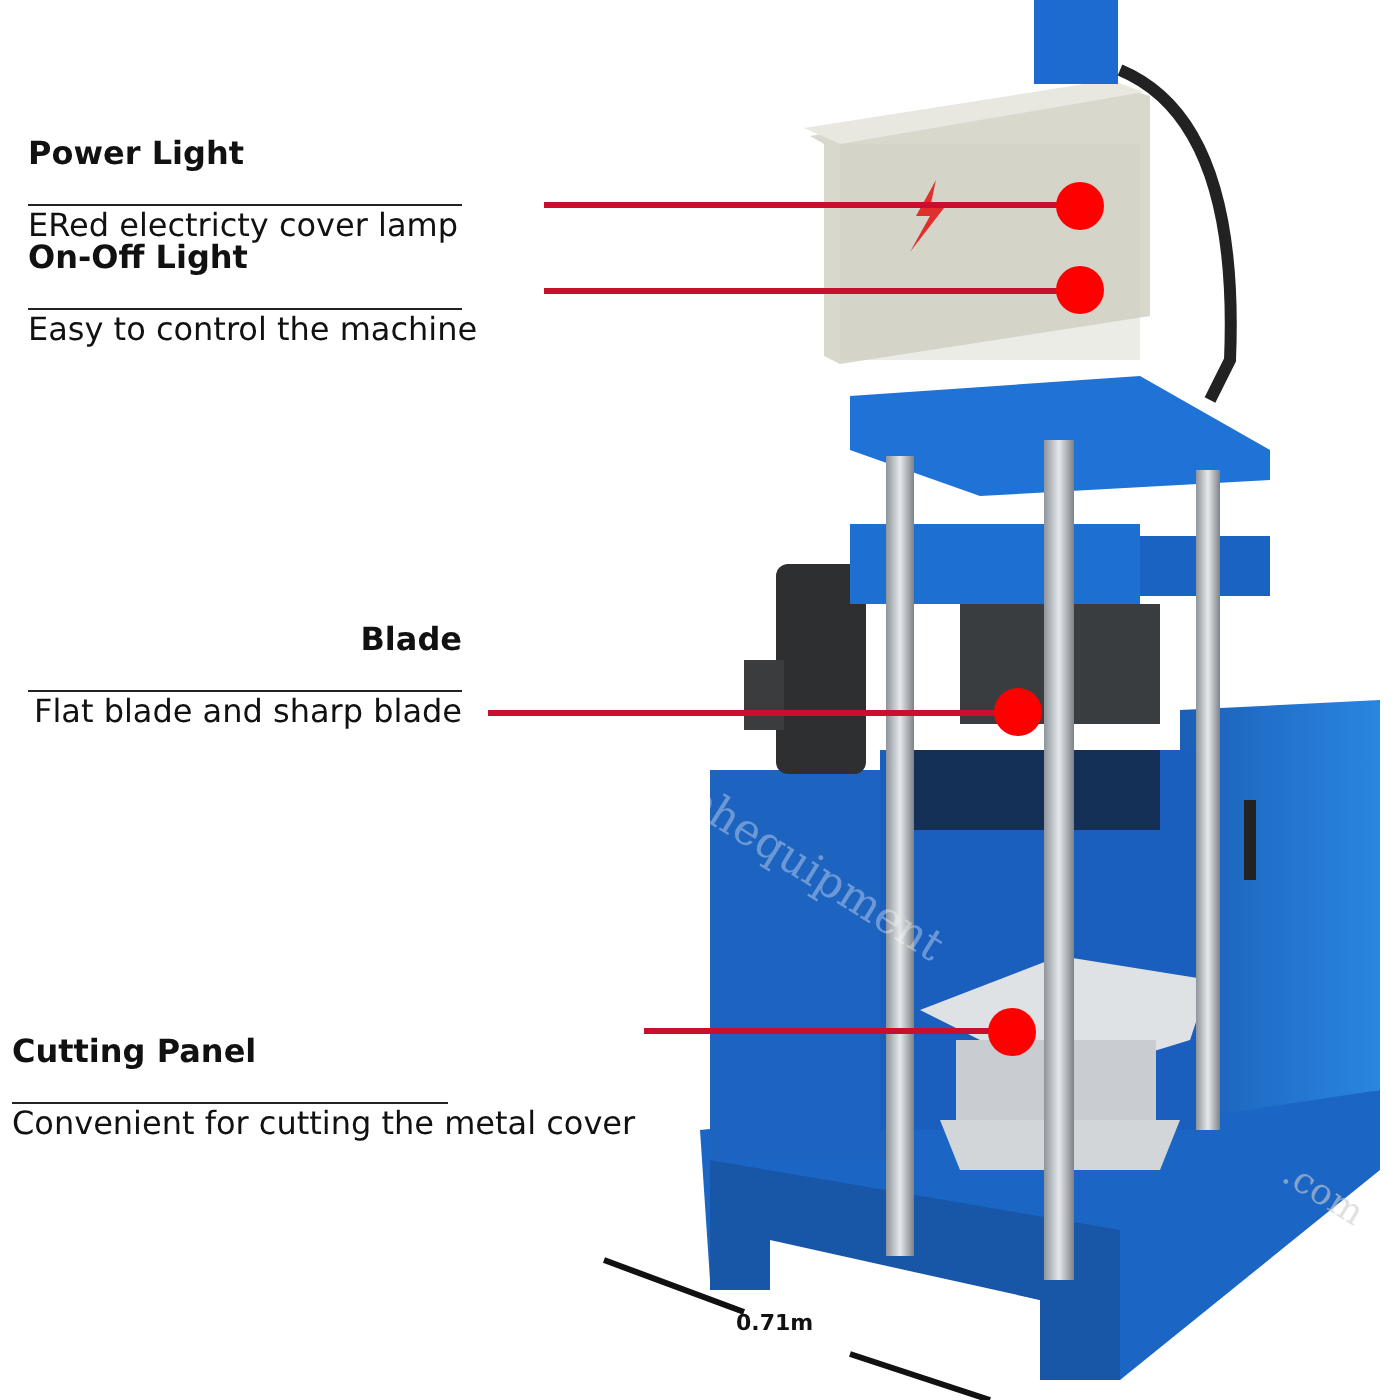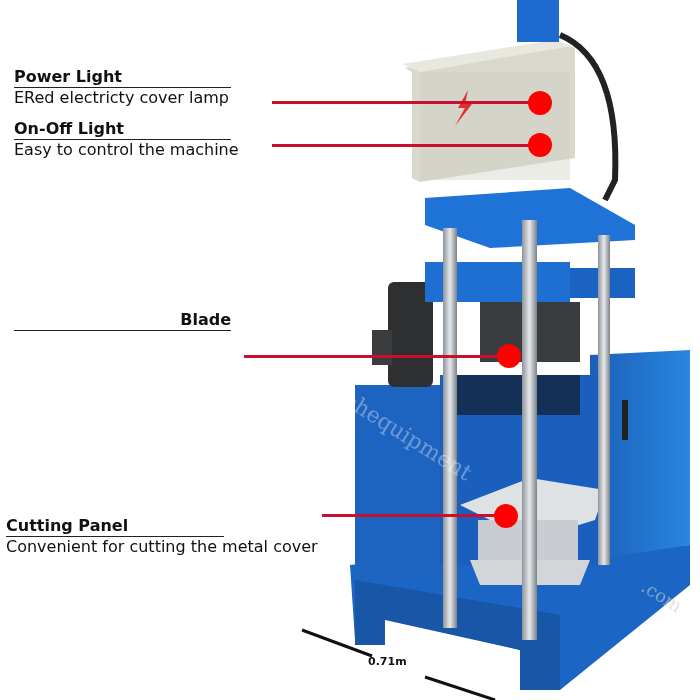--- a/index.html
+++ b/index.html
@@ -1,19 +1,19 @@
 <!DOCTYPE html>
 <html><head>
 <meta charset="utf-8">
 <style>
   html,body{margin:0;padding:0;background:#fff;}
   body{width:700px;height:700px;position:relative;overflow:hidden;font-family:"DejaVu Sans","Liberation Sans",sans-serif;}
   .canvas{position:absolute;left:0;top:0;width:700px;height:700px;}
   .label{position:absolute;color:#111;}
-  .label .title{font-weight:bold;font-size:16px;line-height:18px;display:block;border-bottom:1px solid #222;padding-bottom:1px;}
+  .label .title{font-weight:bold;font-size:16px;line-height:18px;display:block;border-bottom:1px solid #222;padding-bottom:16px;}
   .label .desc{font-size:16px;line-height:20px;display:block;white-space:nowrap;}
   .leader{position:absolute;height:3px;background:#c8102e;}
   .dot{position:absolute;width:24px;height:24px;border-radius:50%;background:#f00;}
   .dim-text{position:absolute;font-weight:bold;font-size:11px;color:#111;}
   svg{position:absolute;left:0;top:0;}
 </style>
 </head>
 <body>
 
 <div class="canvas">
@@ -84,20 +84,21 @@
 
   <div class="label" style="left:14px;top:120px;">
     <span class="title" style="width:217px;">On-Off Light</span>
     <span class="desc">Easy to control the machine</span>
   </div>
   <div class="leader" style="left:272px;top:144px;width:268px;"></div>
   <div class="dot" style="left:528px;top:133px;"></div>
 
   <div class="label" style="left:14px;top:311px;text-align:right;">
     <span class="title" style="width:217px;">Blade</span>
+    <span class="desc">Flat blade and sharp blade</span>
   </div>
   <div class="leader" style="left:244px;top:355px;width:268px;"></div>
   <div class="dot" style="left:497px;top:344px;"></div>
 
   <div class="label" style="left:6px;top:517px;">
     <span class="title" style="width:218px;">Cutting Panel</span>
     <span class="desc">Convenient for cutting the metal cover</span>
   </div>
   <div class="leader" style="left:322px;top:514px;width:180px;"></div>
   <div class="dot" style="left:494px;top:504px;"></div>

